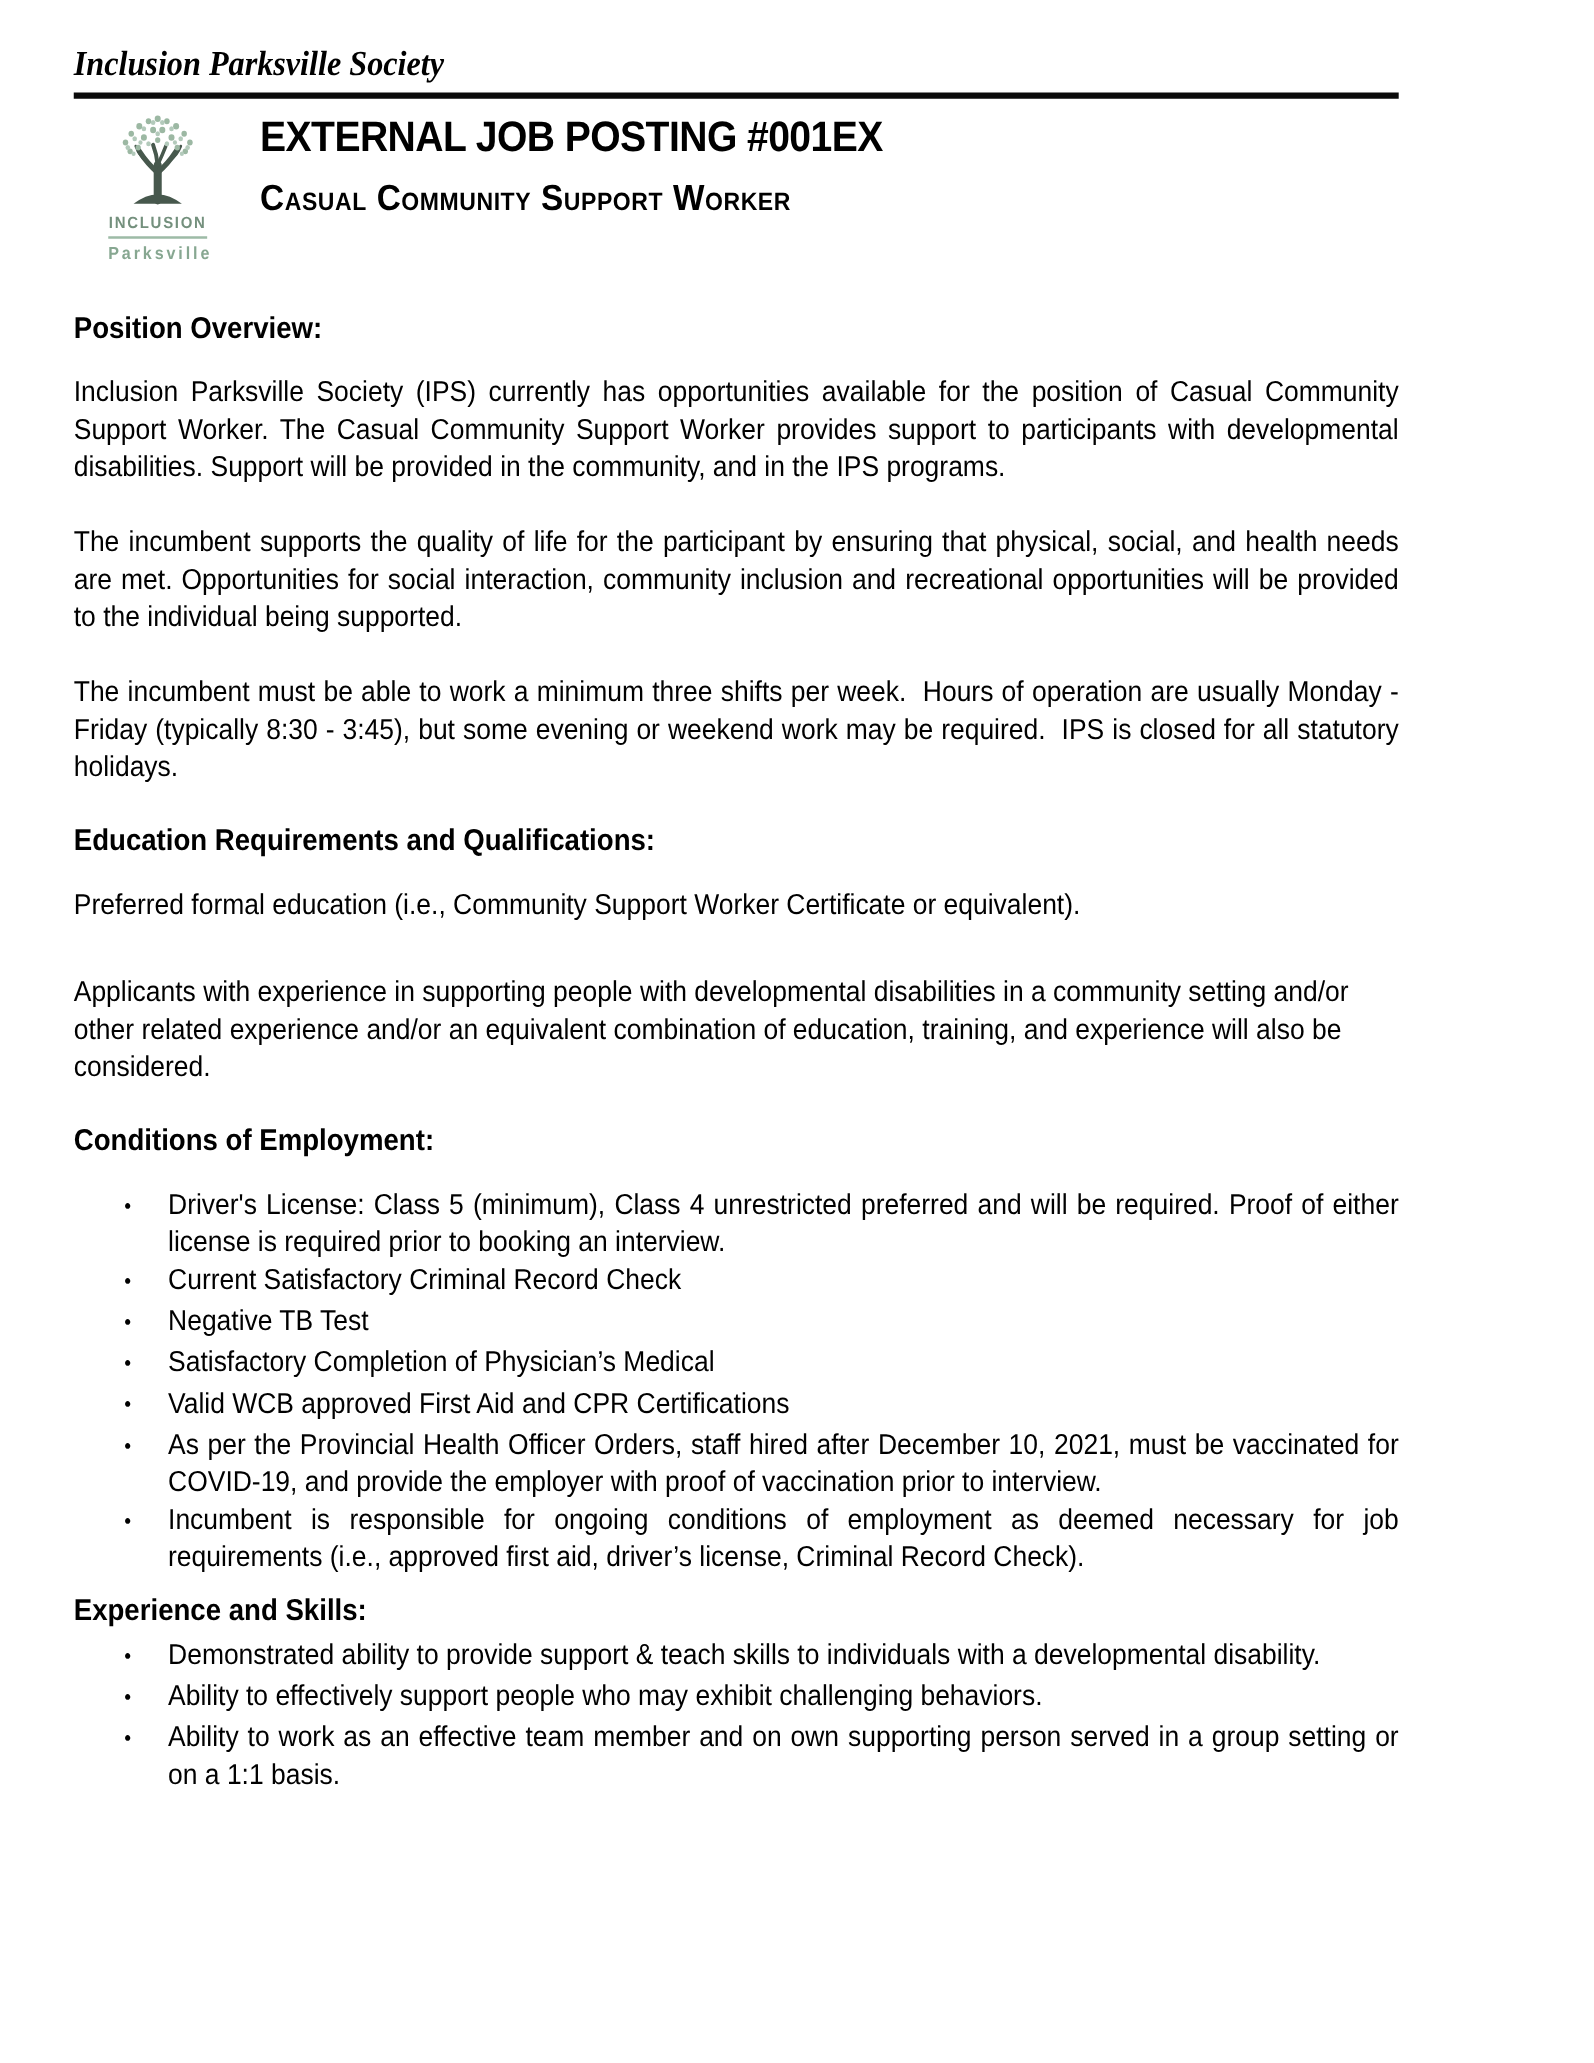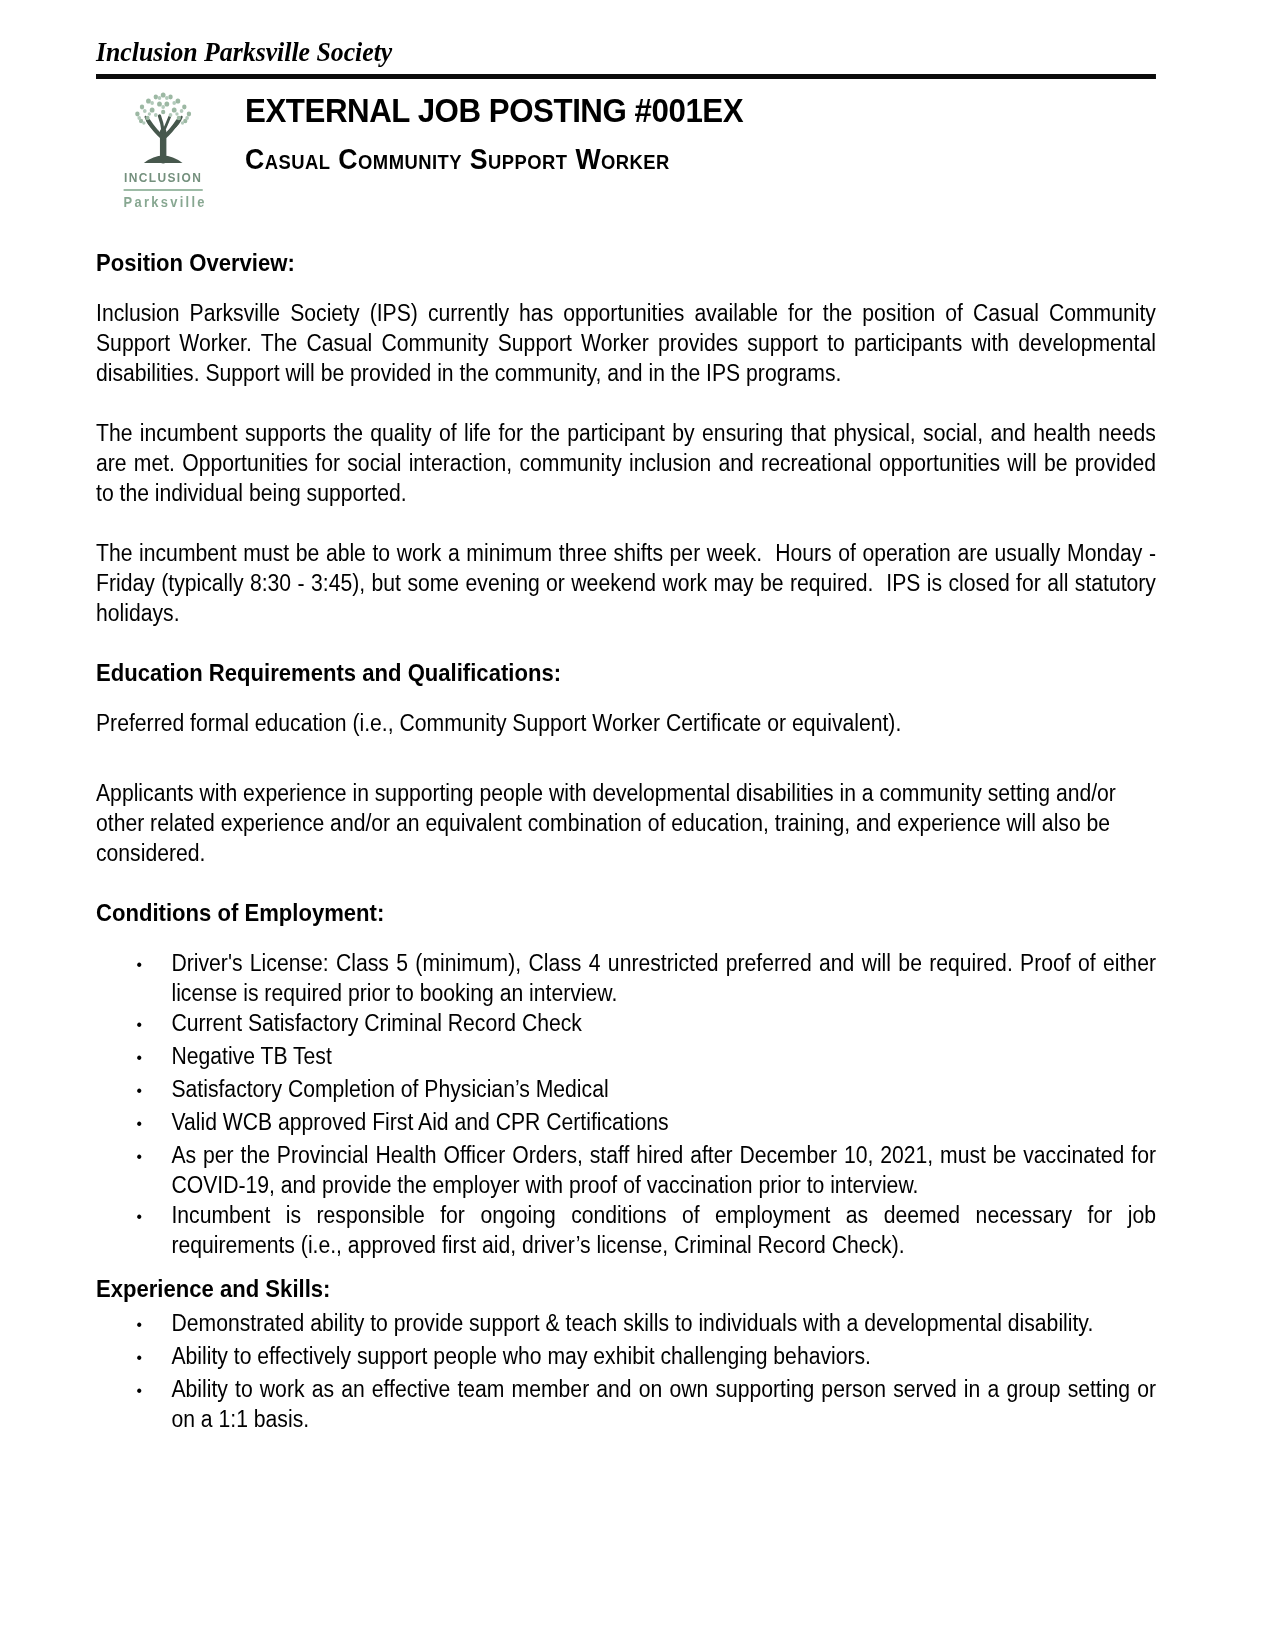--- a/index.html
+++ b/index.html
@@ -5,21 +5,21 @@
   html, body { margin: 0; padding: 0; }
   body {
     width: 1275px;
     height: 1650px;
     background: #ffffff;
     color: #000000;
     font-family: "Liberation Sans", sans-serif;
     overflow: hidden;
   }
   .page {
-    padding: 36px 0 0 96px;
+    padding: 36px 0 0 59px;
   }
   
   .squeeze {
     width: 1152px;
     transform: scaleX(0.9201);
     transform-origin: left top;
   }
   .doc-header {
     border-bottom: 5px solid #0b0b0b;
     padding-bottom: 6px;

